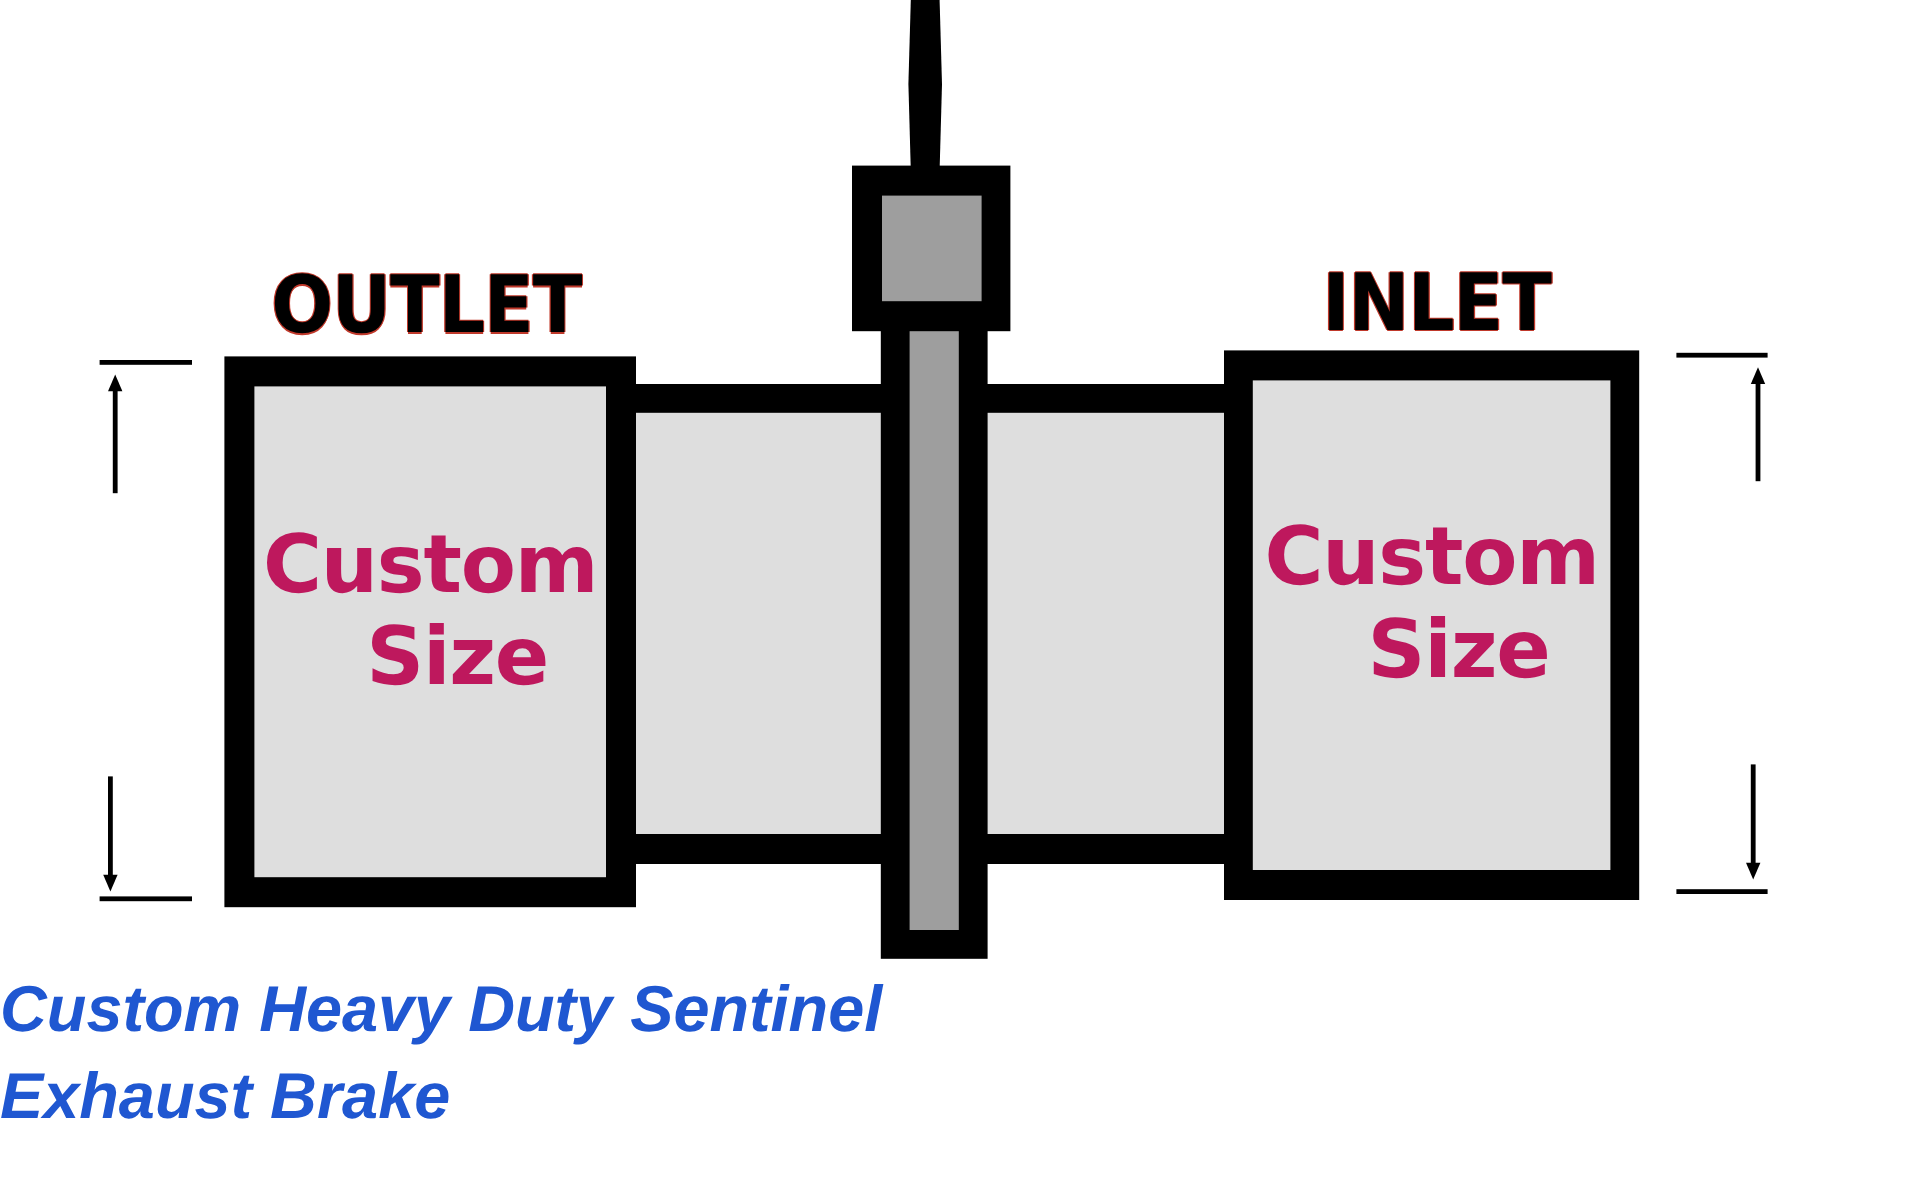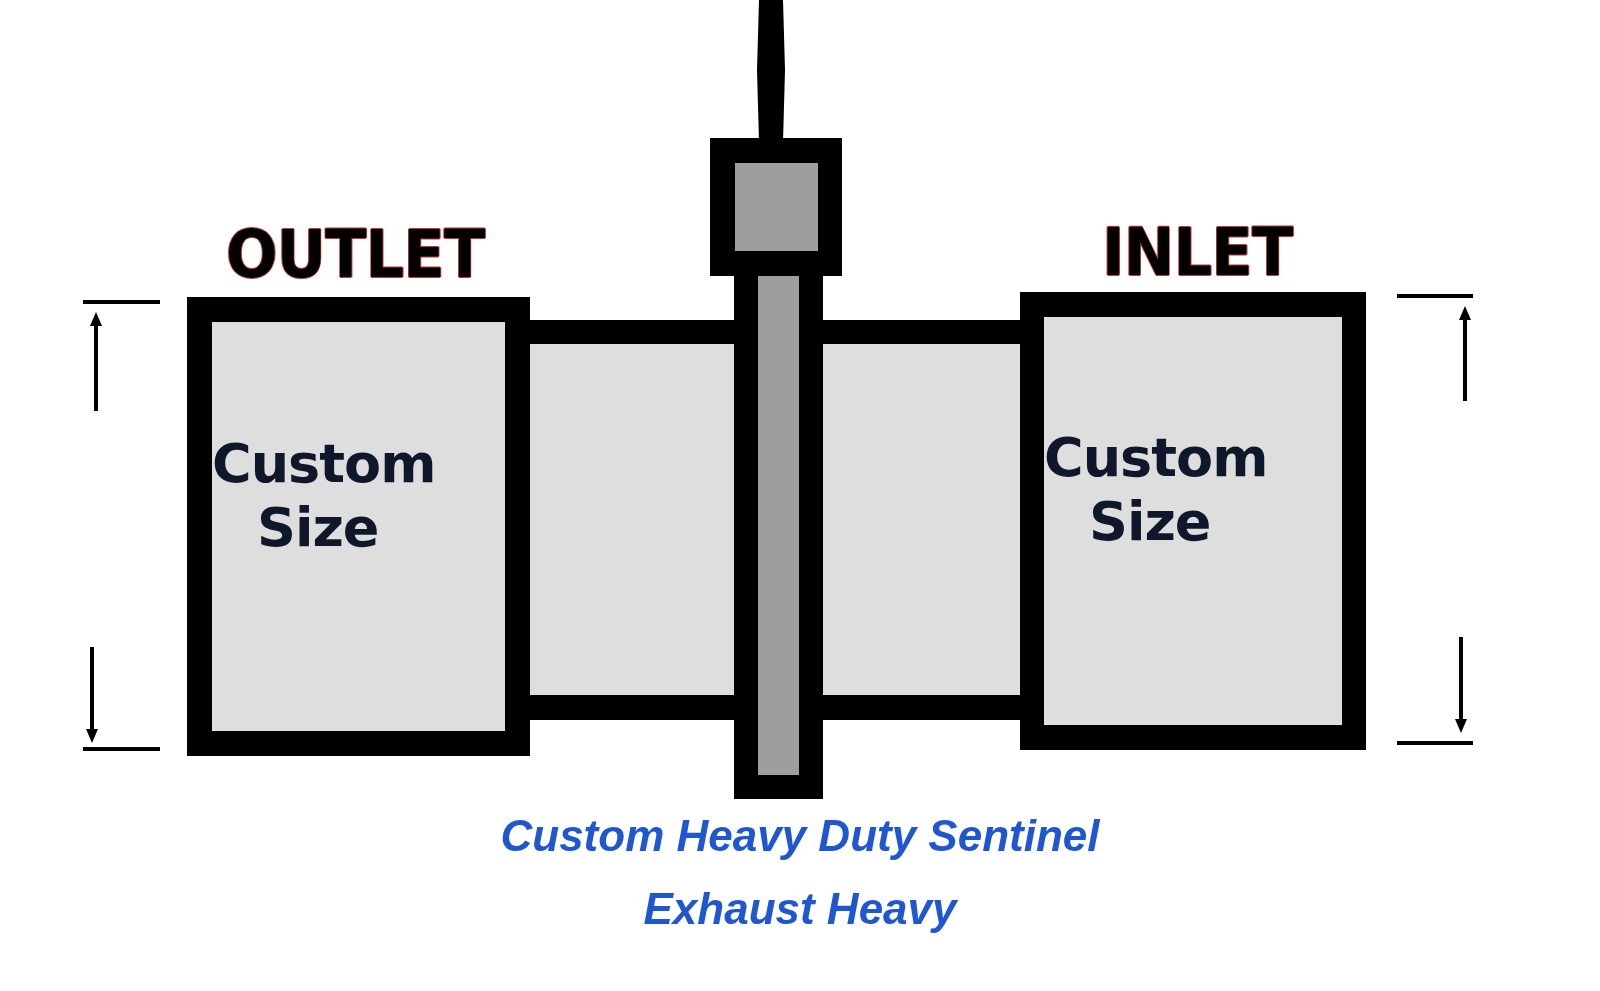--- a/index.html
+++ b/index.html
@@ -31,39 +31,38 @@
         1px 0 0 #c0392b, -1px 0 0 #c0392b,
         0 1px 0 #c0392b, 0 -1px 0 #c0392b;
       transform: scaleX(0.92);
       transform-origin: left top;
       white-space: nowrap;
     }
     .size-text {
       position: absolute;
       font-family: "DejaVu Sans", sans-serif;
       font-weight: bold;
-      color: #0f172a;
-      text-align: left;
+      color: #be185d;
+      text-align: center;
       line-height: 1.0;
-      font-size: 54px;
+      font-size: 67px;
       letter-spacing: -1px;
     }
     .size-text span { display: block; }
     .size-text .l2 { margin-top: 10px; padding-left: 45px; }
 
     .caption {
       position: absolute;
       left: 0;
       width: 1600px;
-      text-align: center;
       font-family: "Liberation Sans", sans-serif;
       font-weight: bold;
       font-style: italic;
       color: #1f57d1;
-      font-size: 44px;
+      font-size: 54px;
       line-height: 1;
       white-space: nowrap;
     }
 
     .dim-line { position: absolute; background: #000; height: 4px; }
     .arrow-shaft { position: absolute; background: #000; width: 4px; }
     .arrow-head-up {
       position: absolute; width: 0; height: 0;
       border-left: 6px solid transparent;
       border-right: 6px solid transparent;
@@ -129,14 +128,14 @@
   <div class="abs" style="left:0;top:0;width:0;height:0;">
     <div class="dim-line" style="left:1397px;top:294px;width:76px;"></div>
     <div class="arrow-head-up" style="left:1459px;top:306px;"></div>
     <div class="arrow-shaft" style="left:1463px;top:318px;height:83px;"></div>
     <div class="arrow-shaft" style="left:1459px;top:637px;height:84px;"></div>
     <div class="arrow-head-down" style="left:1455px;top:719px;"></div>
     <div class="dim-line" style="left:1397px;top:741px;width:76px;"></div>
   </div>
 
   <div class="caption" style="top:814px;">Custom Heavy Duty Sentinel</div>
-  <div class="caption" style="top:887px;">Exhaust Heavy</div>
+  <div class="caption" style="top:887px;">Exhaust Brake</div>
 </div>
 
 </body></html>

